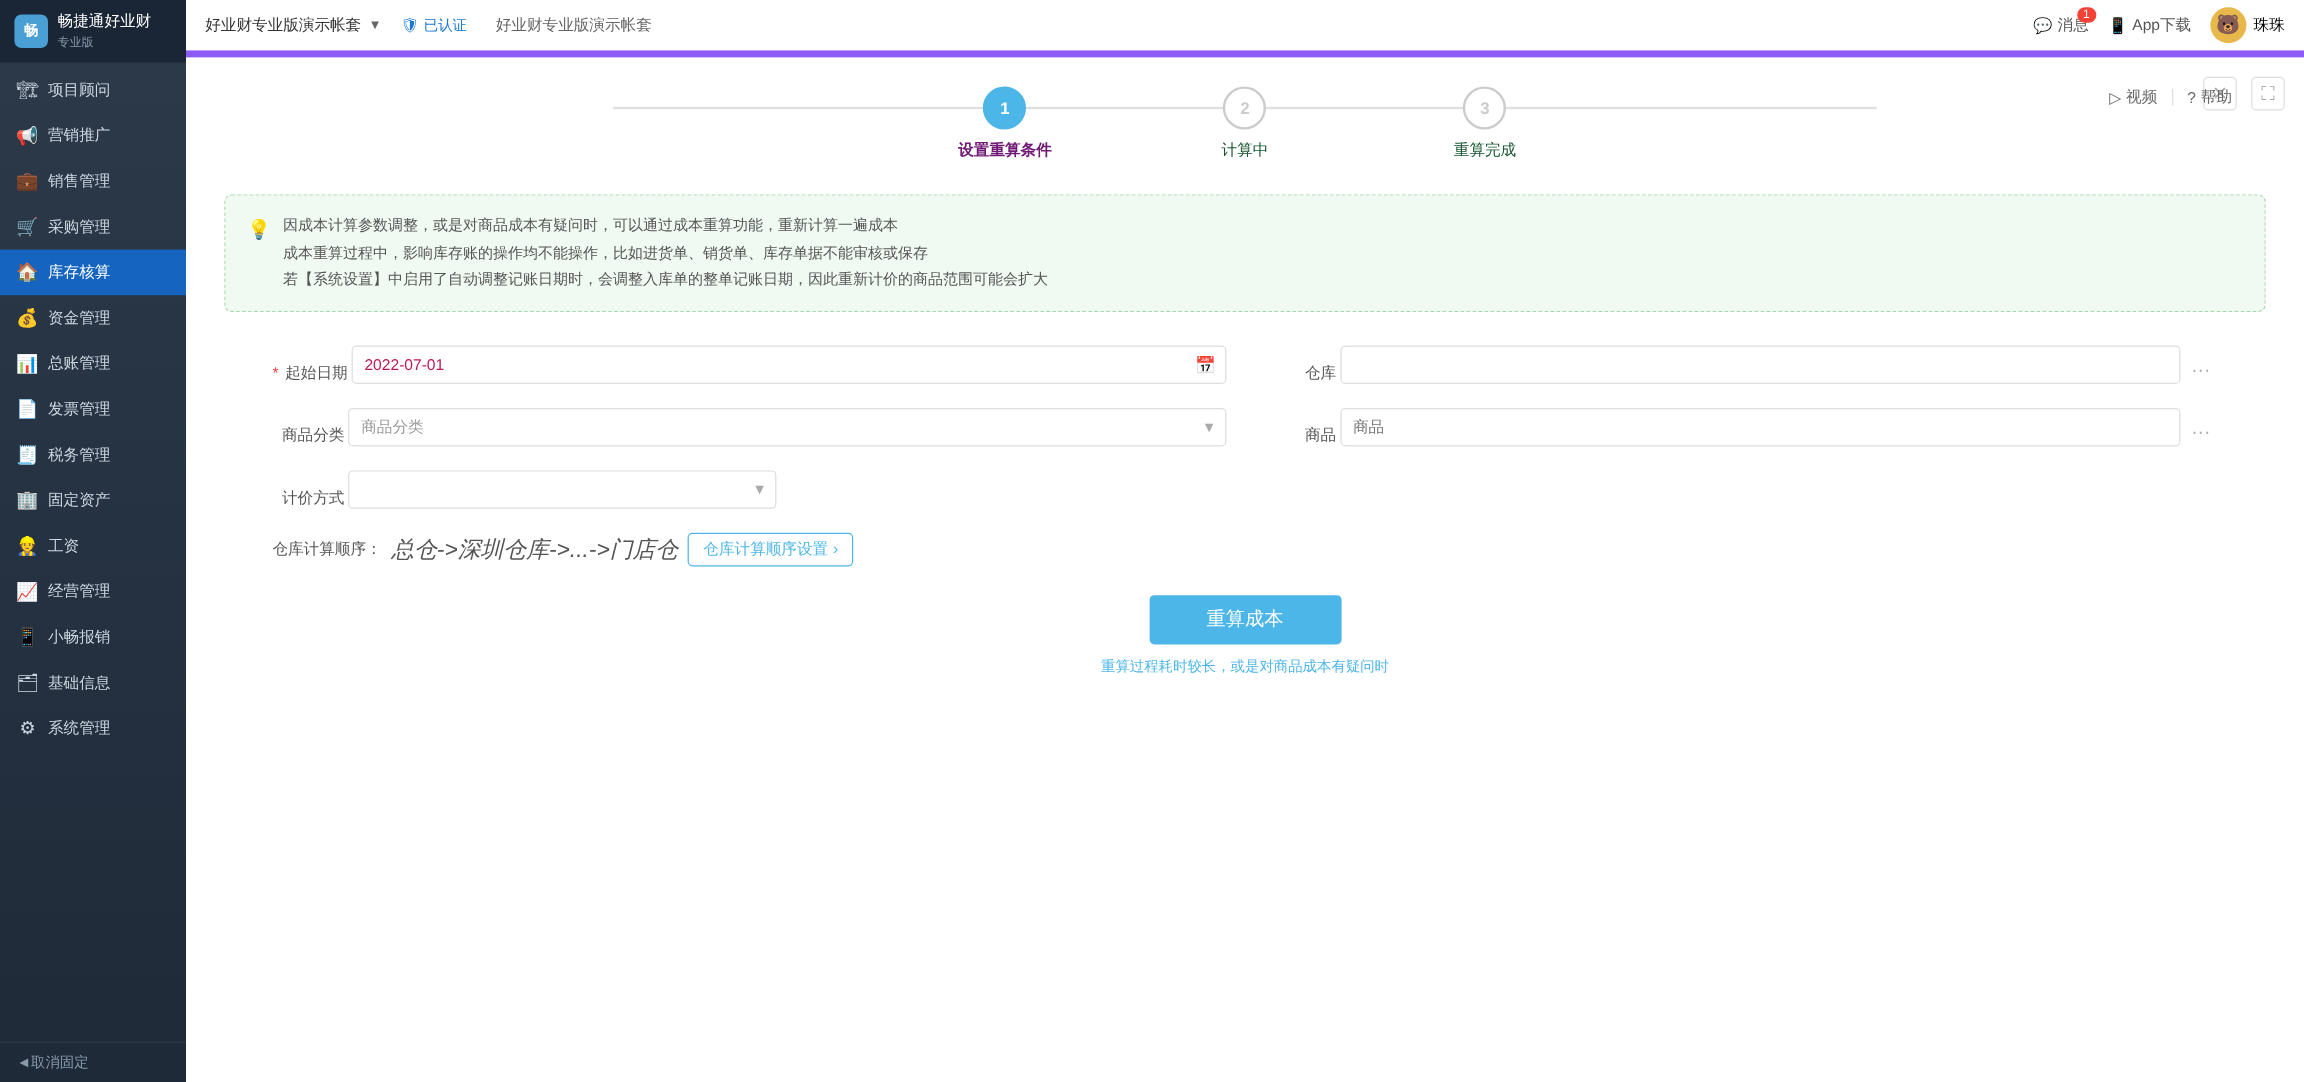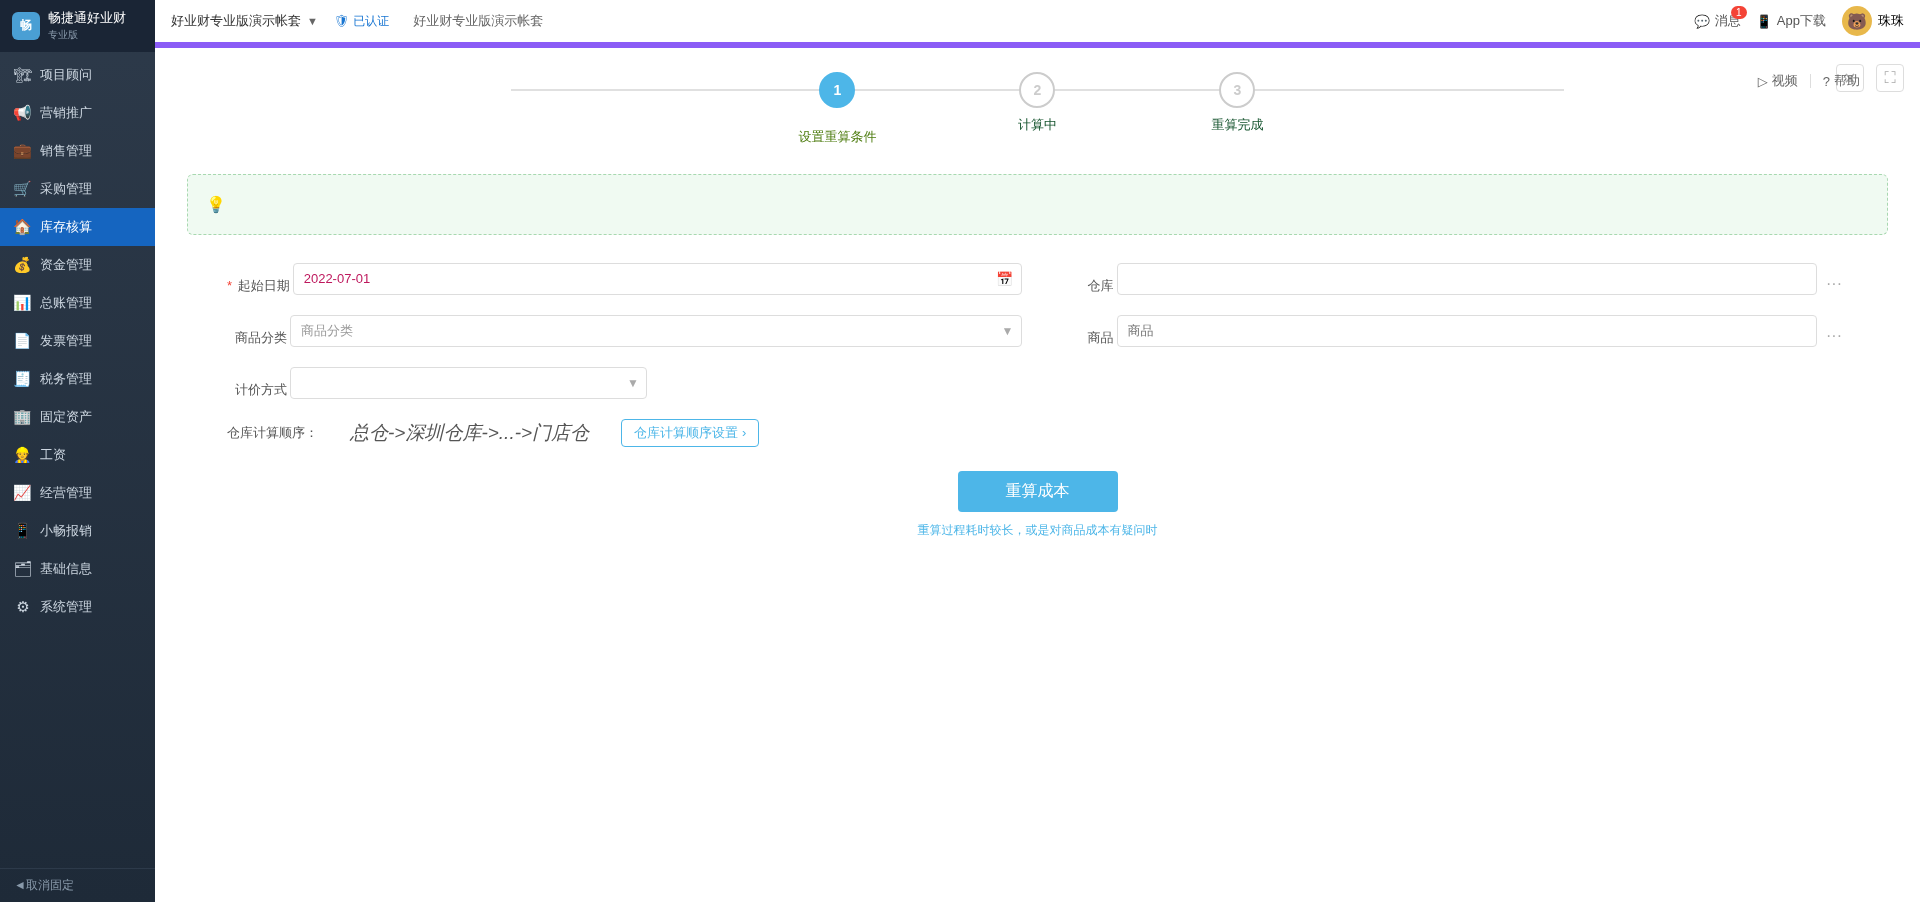--- a/index.html
+++ b/index.html
@@ -231,21 +231,21 @@
     }
     .step-circle.active {
       background: #4db6e8;
       border-color: #4db6e8;
       color: #fff;
     }
     .step-label {
       font-size: 13px;
       color: #14532d;
     }
-    .step-label.active { color: #4d7c0f; font-weight: 400; margin-top: 12px; }
+    .step-label.active { color: #701a75; font-weight: 700; }
 
     
     .info-box {
       border: 1px dashed #a8d8b0;
       background: #f0faf2;
       border-radius: 6px;
       padding: 14px 18px;
       margin-bottom: 28px;
       display: flex;
       gap: 10px;
@@ -343,21 +343,21 @@
       font-size: 16px;
       cursor: pointer;
       padding: 2px 6px;
     }
 
     
     .warehouse-row {
       display: flex;
       align-items: center;
       margin-bottom: 24px;
-      gap: 32px;
+      gap: 8px;
       padding-left: 0;
     }
     .warehouse-label {
       font-size: 13px;
       color: #555;
       white-space: nowrap;
     }
     .warehouse-value {
       font-size: 19px;
       color: #555;
@@ -579,20 +579,25 @@
       <div class="step-item">
         <div class="step-circle">
           <span>3</span>
         </div>
         <div class="step-label">重算完成</div>
       </div>
     </div>
 
     <div class="info-box">
       <span class="info-icon">💡</span>
+      <div>
+        <div>因成本计算参数调整，或是对商品成本有疑问时，可以通过成本重算功能，重新计算一遍成本</div>
+        <div>成本重算过程中，影响库存账的操作均不能操作，比如进货单、销货单、库存单据不能审核或保存</div>
+        <div>若【系统设置】中启用了自动调整记账日期时，会调整入库单的整单记账日期，因此重新计价的商品范围可能会扩大</div>
+      </div>
     </div>
 
     <div class="form-section">
 
       <div class="form-row">
         <div class="form-field">
           <span class="form-label">
             <span class="required-star">*</span>
             <span>起始日期</span>
           </span>

